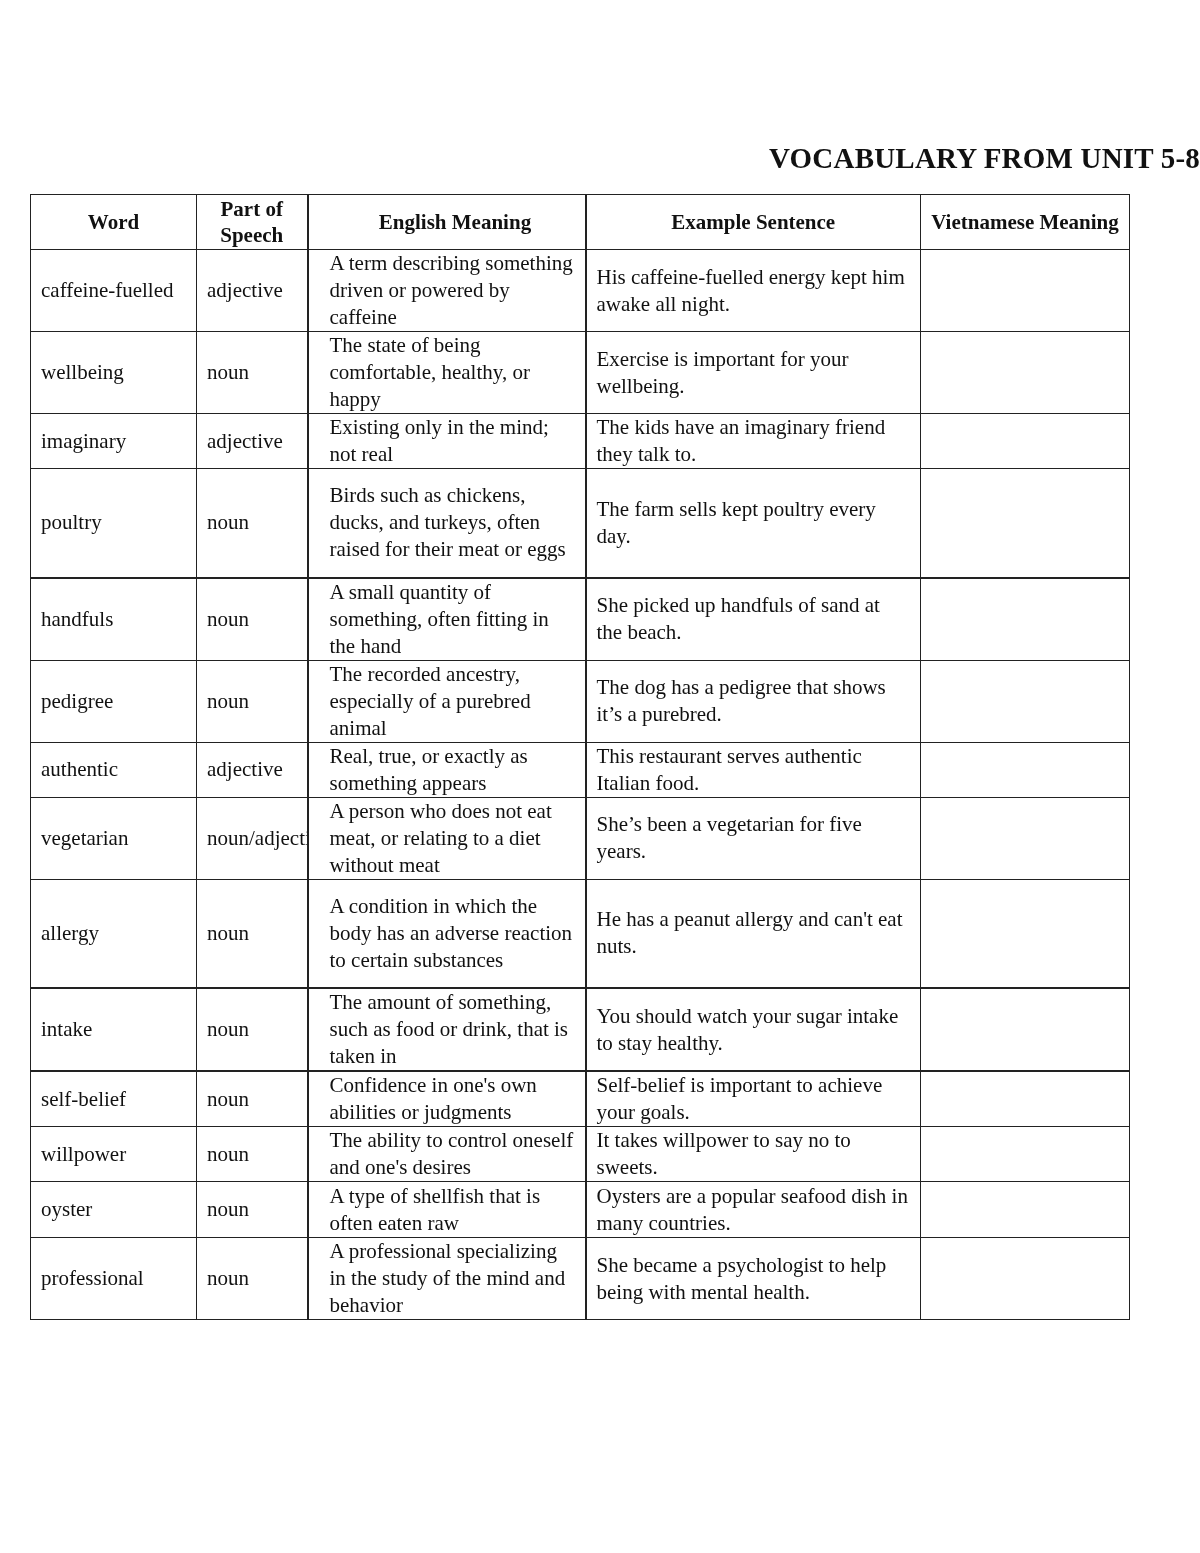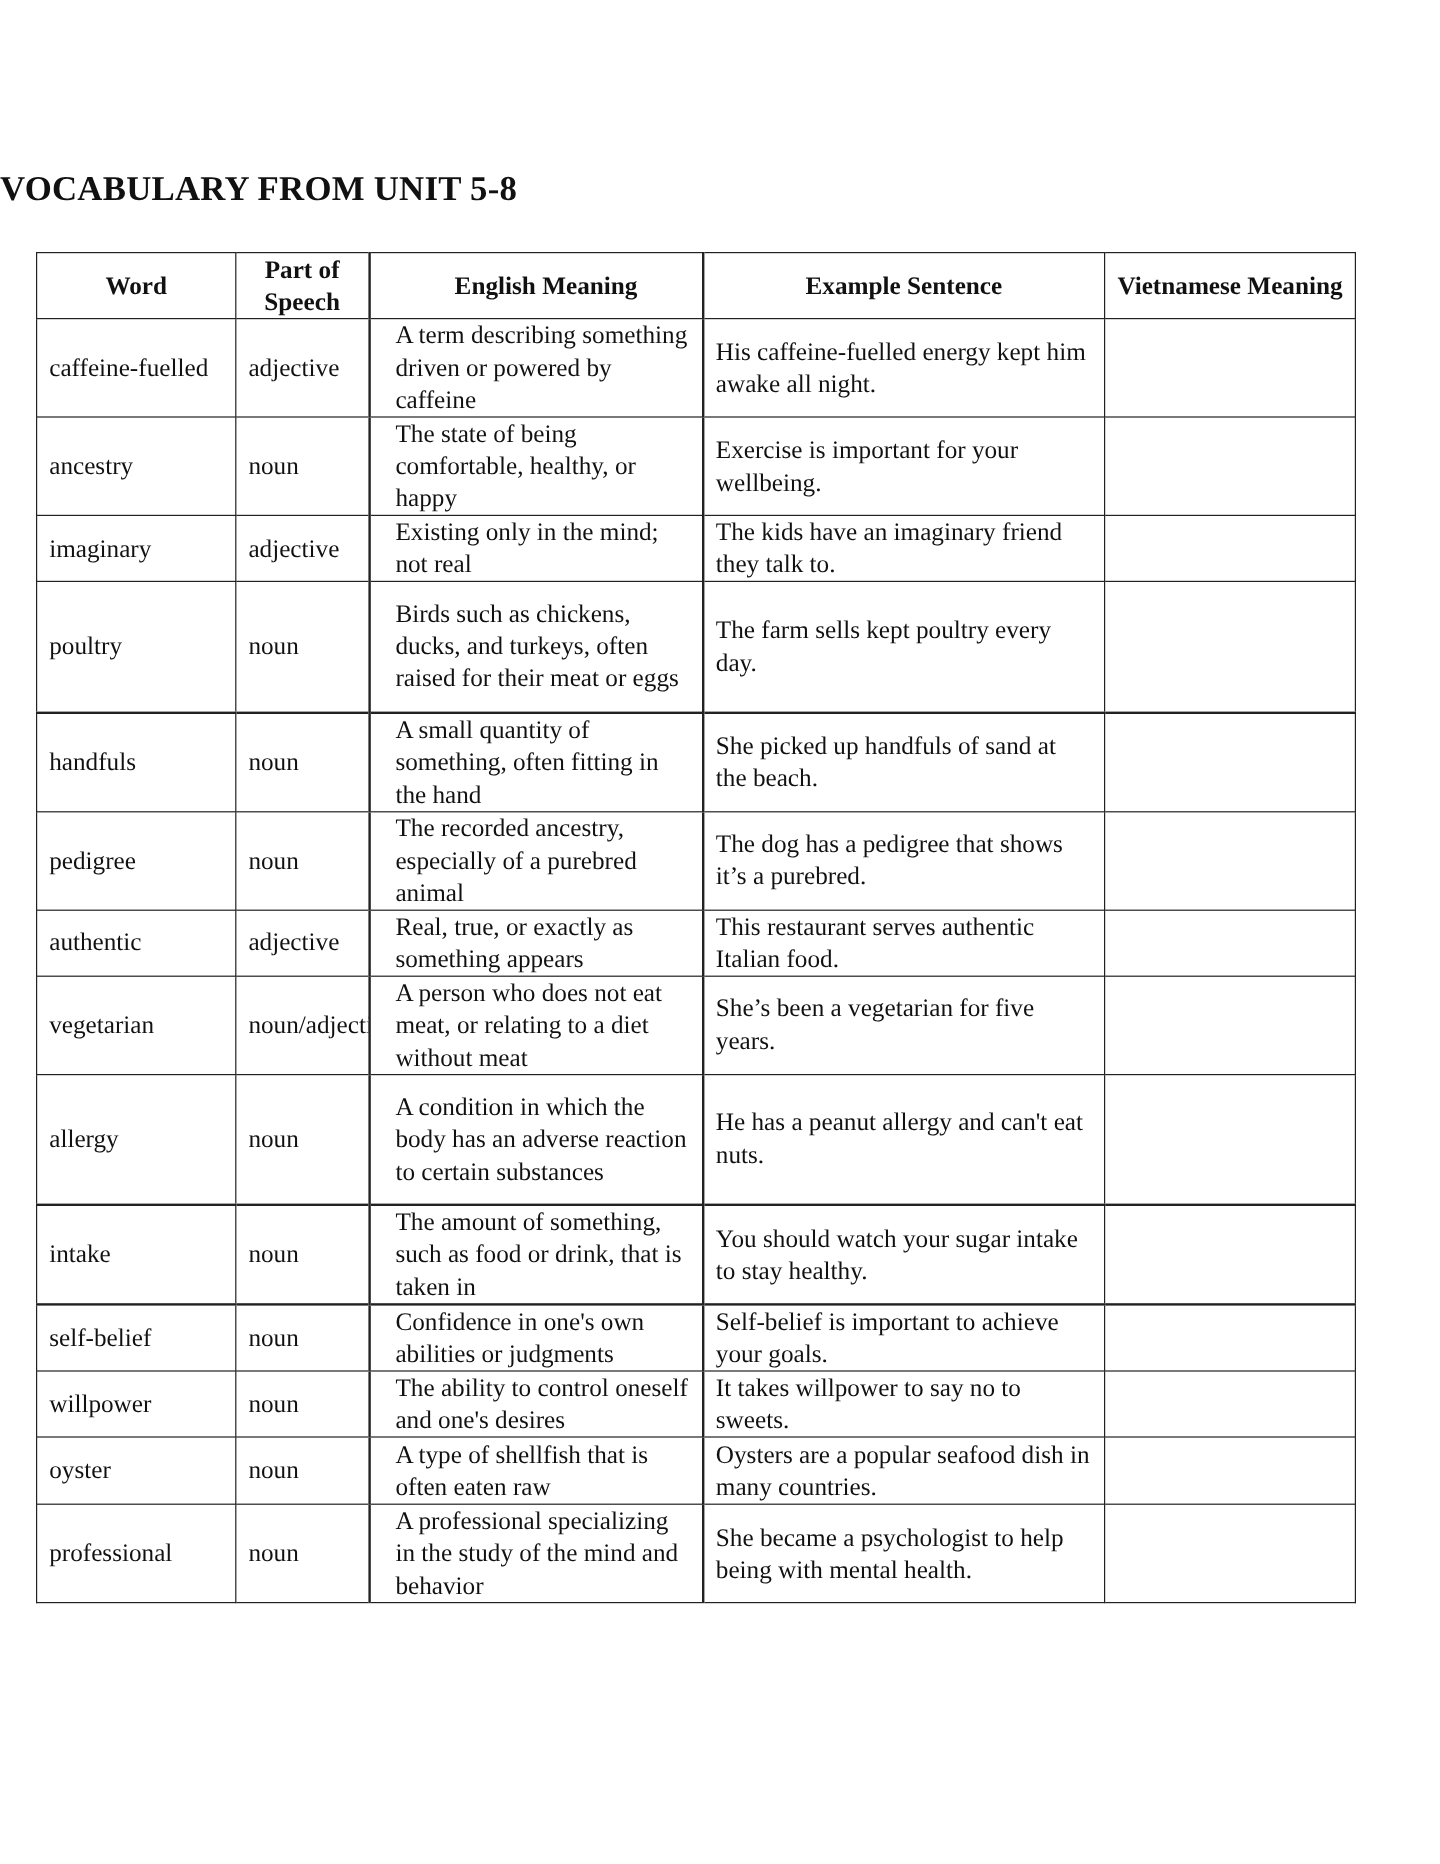--- a/index.html
+++ b/index.html
@@ -1,20 +1,20 @@
 <!DOCTYPE html>
 <html><head>
 <meta charset="utf-8">
 <style>
   html, body { margin: 0; padding: 0; background: #ffffff; }
   body { width: 1200px; height: 1553px; position: relative; overflow: hidden;
          font-family: "Liberation Serif", "DejaVu Serif", serif; color: #111; }
-  .title { position: absolute; top: 142px; left: 0; width: 1200px; text-align: left;
+  .title { position: absolute; top: 142px; left: 0; width: 1200px; text-align: right;
            font-size: 29px; font-weight: bold; letter-spacing: 0.2px; }
-  table.vocab { position: absolute; top: 210px; left: 30px; width: 1099px;
+  table.vocab { position: absolute; top: 194px; left: 30px; width: 1099px;
                 border-collapse: collapse; table-layout: fixed; }
   table.vocab td, table.vocab th { border: 1.5px solid #222; padding: 0 10px;
                 font-size: 21px; line-height: 27px; vertical-align: middle;
                 text-align: left; font-weight: normal; overflow: hidden; }
   table.vocab th { font-weight: bold; text-align: center; font-size: 21px; line-height: 26px; padding: 0 4px; }
   table.vocab td.col-meaning, table.vocab th.col-meaning { border-right-width: 2.5px; padding-left: 21px; }
   table.vocab td.col-pos, table.vocab th.col-pos { border-right-width: 2.5px; }
   tr.thick-top td { border-top-width: 2.5px; }
   .word-cell { padding-left: 10px !important; }
 </style>
@@ -42,21 +42,21 @@
   </thead>
   <tbody id="vocab-body">
       <tr style="height: 82px;">
         <td class="word-cell">caffeine-fuelled</td>
         <td class="col-pos">adjective</td>
         <td class="col-meaning">A term describing something driven or powered by caffeine</td>
         <td>His caffeine-fuelled energy kept him awake all night.</td>
         <td></td>
       </tr>
       <tr style="height: 82px;">
-        <td class="word-cell">ancestry</td>
+        <td class="word-cell">wellbeing</td>
         <td class="col-pos">noun</td>
         <td class="col-meaning">The state of being comfortable, healthy, or happy</td>
         <td>Exercise is important for your wellbeing.</td>
         <td></td>
       </tr>
       <tr style="height: 55px;">
         <td class="word-cell">imaginary</td>
         <td class="col-pos">adjective</td>
         <td class="col-meaning">Existing only in the mind; not real</td>
         <td>The kids have an imaginary friend they talk to.</td>

